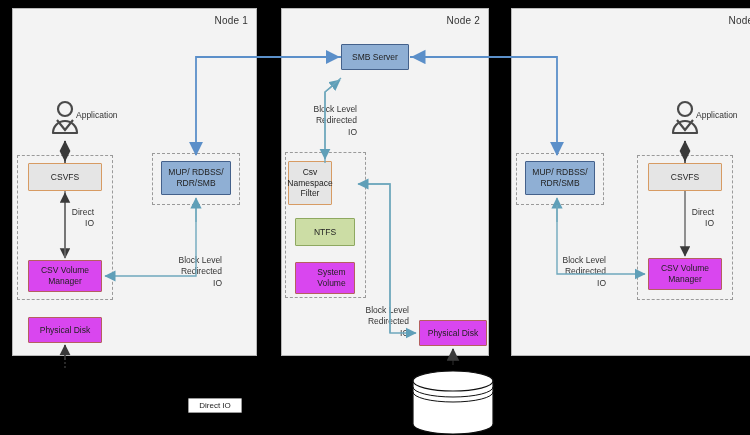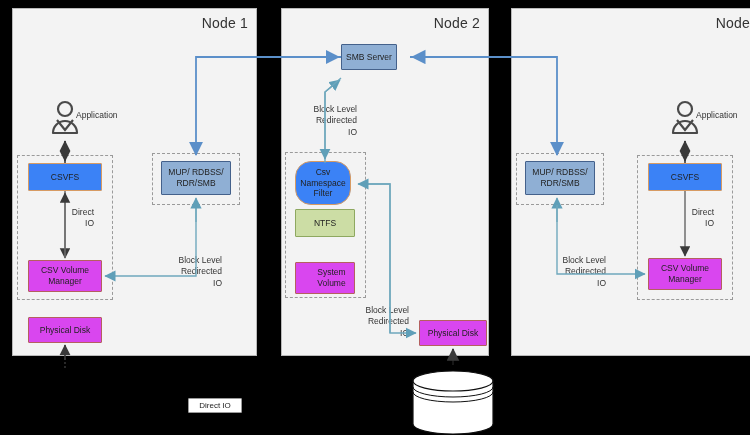--- a/index.html
+++ b/index.html
@@ -8,33 +8,33 @@
     font-family:"Liberation Sans", sans-serif;overflow:hidden;
   }
   .panel{
     position:absolute;top:8px;height:348px;background:#f3f3f3;
     border:1px solid #b9b9b9;box-sizing:border-box;
   }
   #panel1{left:12px;width:245px;}
   #panel2{left:281px;width:208px;}
   #panel3{left:511px;width:260px;}
   .node-label{
-    position:absolute;top:6px;right:8px;font-size:14px;color:#333;
+    position:absolute;top:6px;right:8px;font-size:10px;color:#333;
     letter-spacing:.2px;
   }
   .dashgroup{
     position:absolute;border:1.6px dashed #9a9a9a;box-sizing:border-box;
     background:transparent;
   }
   .box{
     position:absolute;box-sizing:border-box;display:flex;align-items:center;
     justify-content:center;text-align:center;font-size:8.5px;color:#222;
     line-height:1.25;border-radius:1px;padding:1px;
   }
-  .orange{background:#3b82f6;border:1px solid #d79b63;}
+  .orange{background:#e5e5e5;border:1px solid #d79b63;}
   .blue{background:#8fafd4;border:1px solid #44618b;}
   .red{background:#d946ef;border:1px solid #b4605f;}
   .green{background:#ccdda5;border:1px solid #8ea860;}
   .white{background:#fff;border:1px solid #9a9a9a;font-size:8px;}
   .caption{
     position:absolute;font-size:8.5px;color:#333;text-align:right;
     line-height:1.35;white-space:pre-line;
   }
   svg.overlay{position:absolute;left:0;top:0;width:750px;height:435px;
     pointer-events:none;}
@@ -78,33 +78,33 @@
 IO</div>
 
   <div class="caption" style="left:152px;top:255px;width:70px;">Block Level
 Redirected
 IO</div>
 
   <div class="panel" id="panel2">
     <div class="node-label">Node 2</div>
   </div>
 
-  <div class="box blue" style="left:341px;top:44px;width:56px;height:26px;">
+  <div class="box blue" style="left:341px;top:44px;width:68px;height:26px;">
     <span>SMB Server</span>
   </div>
 
   <div class="dashgroup" style="left:285px;top:152px;width:81px;height:146px;"></div>
 
-  <div class="box orange" style="left:295px;top:161px;width:56px;height:44px;border-radius:16px;">
+  <div class="box orange" style="left:288px;top:161px;width:44px;height:44px;">
     <span>Csv
 Namespace
 Filter</span>
   </div>
 
-  <div class="box green" style="left:295px;top:209px;width:60px;height:28px;">
+  <div class="box green" style="left:295px;top:218px;width:60px;height:28px;">
     <span>NTFS</span>
   </div>
 
   <div class="box red" style="left:295px;top:262px;width:60px;height:32px;padding-left:14px;">
     <span>System
 Volume</span>
   </div>
 
   <div class="box red" style="left:419px;top:320px;width:68px;height:26px;">
     <span>Physical Disk</span>

